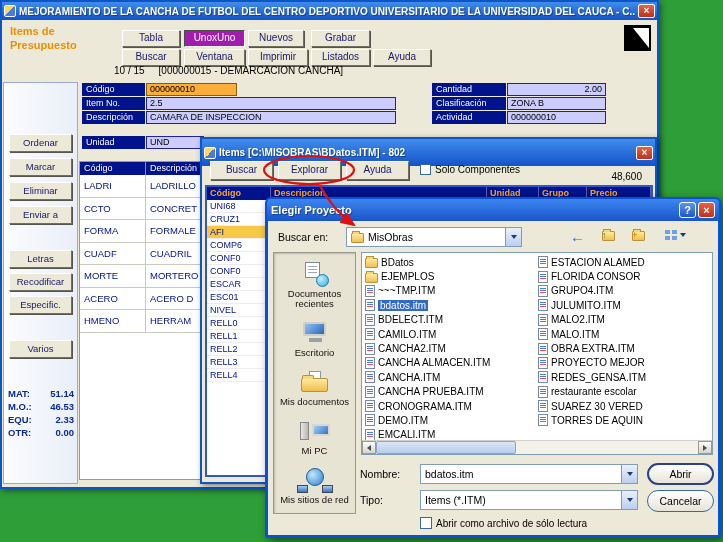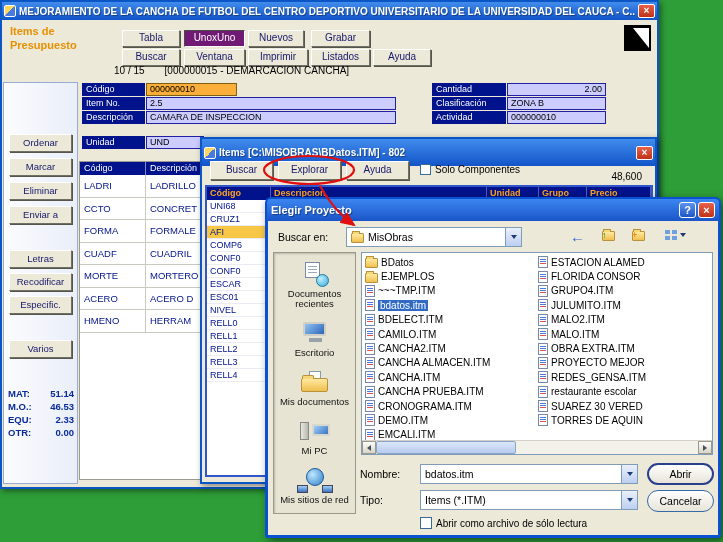--- a/index.html
+++ b/index.html
@@ -8,26 +8,26 @@
 
 
 .win{position:absolute;background:#ECE9D8;border:2px solid #0B55C4;box-shadow:2px 2px 6px rgba(0,0,0,.45)}
 .tbar{position:absolute;left:0;right:0;top:0;height:18px;background:linear-gradient(180deg,#418CEC,#1254C9);display:flex;align-items:center;gap:3px;padding:0 2px;color:#fff;font-size:10px;font-weight:bold}
 .tbar .t{flex:1;white-space:nowrap;overflow:hidden;text-shadow:1px 1px 1px rgba(0,0,0,.4)}
 .wicon{width:12px;height:12px;background:linear-gradient(135deg,#FFD95E 50%,#4A7ADF 50%);border:1px solid #fff;border-radius:2px;flex:0 0 auto}
 .xclose{width:17px;height:14px;background:linear-gradient(#E8604A,#BE3318);border:1px solid #fff;border-radius:2px;color:#fff;font-size:10px;font-weight:bold;line-height:11px;text-align:center;cursor:default}
 
 
 .btn3d{position:absolute;height:17px;background:#ECE9D8;border:1px solid;border-color:#fff #6F6F64 #6F6F64 #fff;box-shadow:1px 1px 0 #55554d;font-size:10px;color:#17176B;text-align:center;line-height:14px}
-.btn3d.dark{background:#701a75;color:#fff;border-color:#4a4a4a #fff #fff #4a4a4a;box-shadow:none}
+.btn3d.dark{background:#a21caf;color:#fff;border-color:#4a4a4a #fff #fff #4a4a4a;box-shadow:none}
 .nlabel{position:absolute;height:13px;background:#00128C;color:#fff;font-size:9px;line-height:13px;padding-left:4px}
 .nfield{position:absolute;height:13px;background:#CCCCFF;border:1px solid #2020A0;font-size:9px;line-height:11px;padding:0 3px;color:#000;white-space:nowrap;overflow:hidden}
 .nfield.or{background:#FCAE3A;border-color:#806010}
 .nfield.rt{text-align:right}
-.statusline{position:absolute;left:112px;top:63px;display:flex;gap:20px;font-size:10px;color:#000}
+.statusline{position:absolute;left:112px;top:63px;display:flex;gap:14px;font-size:10px;color:#000}
 
 
 .mtable{position:absolute;left:77px;top:159px;width:343px;height:319px;background:#fff;border:1px solid #9a9a90;overflow:hidden}
 .mtable .hd{display:flex;height:13px;background:#00128C;color:#fff;font-size:9px;line-height:13px}
 .mtable .hd .c1{width:66px;padding-left:4px;border-right:1px solid #8888CC}
 .mtable .hd .c2{flex:1;padding-left:4px}
 .mtable .tr{display:flex;height:22.5px;border-bottom:1px solid #C9C9C0;font-size:9.5px;color:#00128C;line-height:22px}
 .mtable .tr .c1{width:66px;padding-left:4px;border-right:1px solid #C9C9C0}
 .mtable .tr .c2{flex:1;padding-left:4px;white-space:nowrap;overflow:hidden}
 

